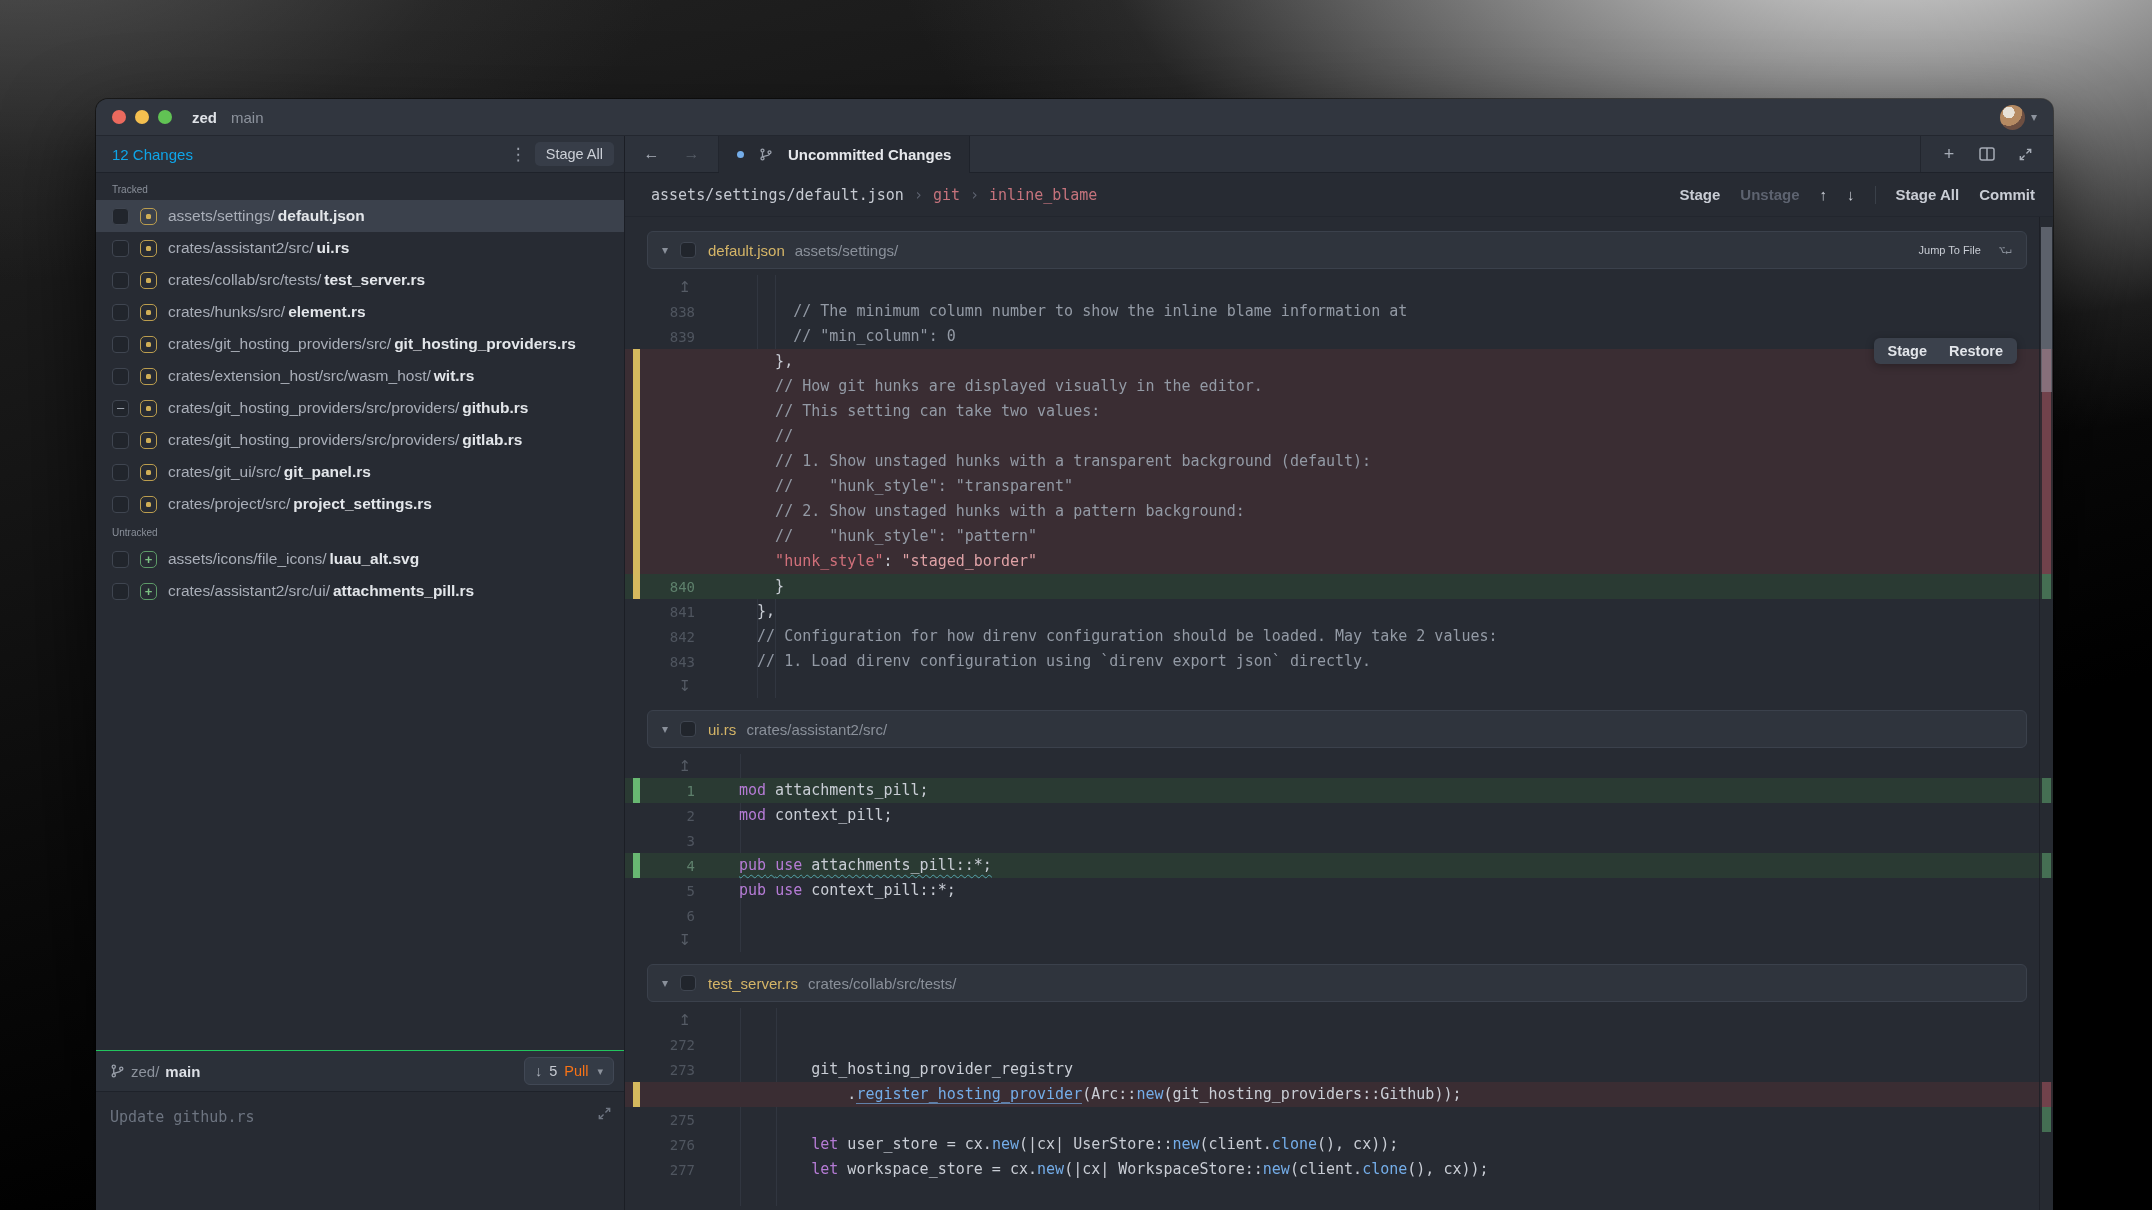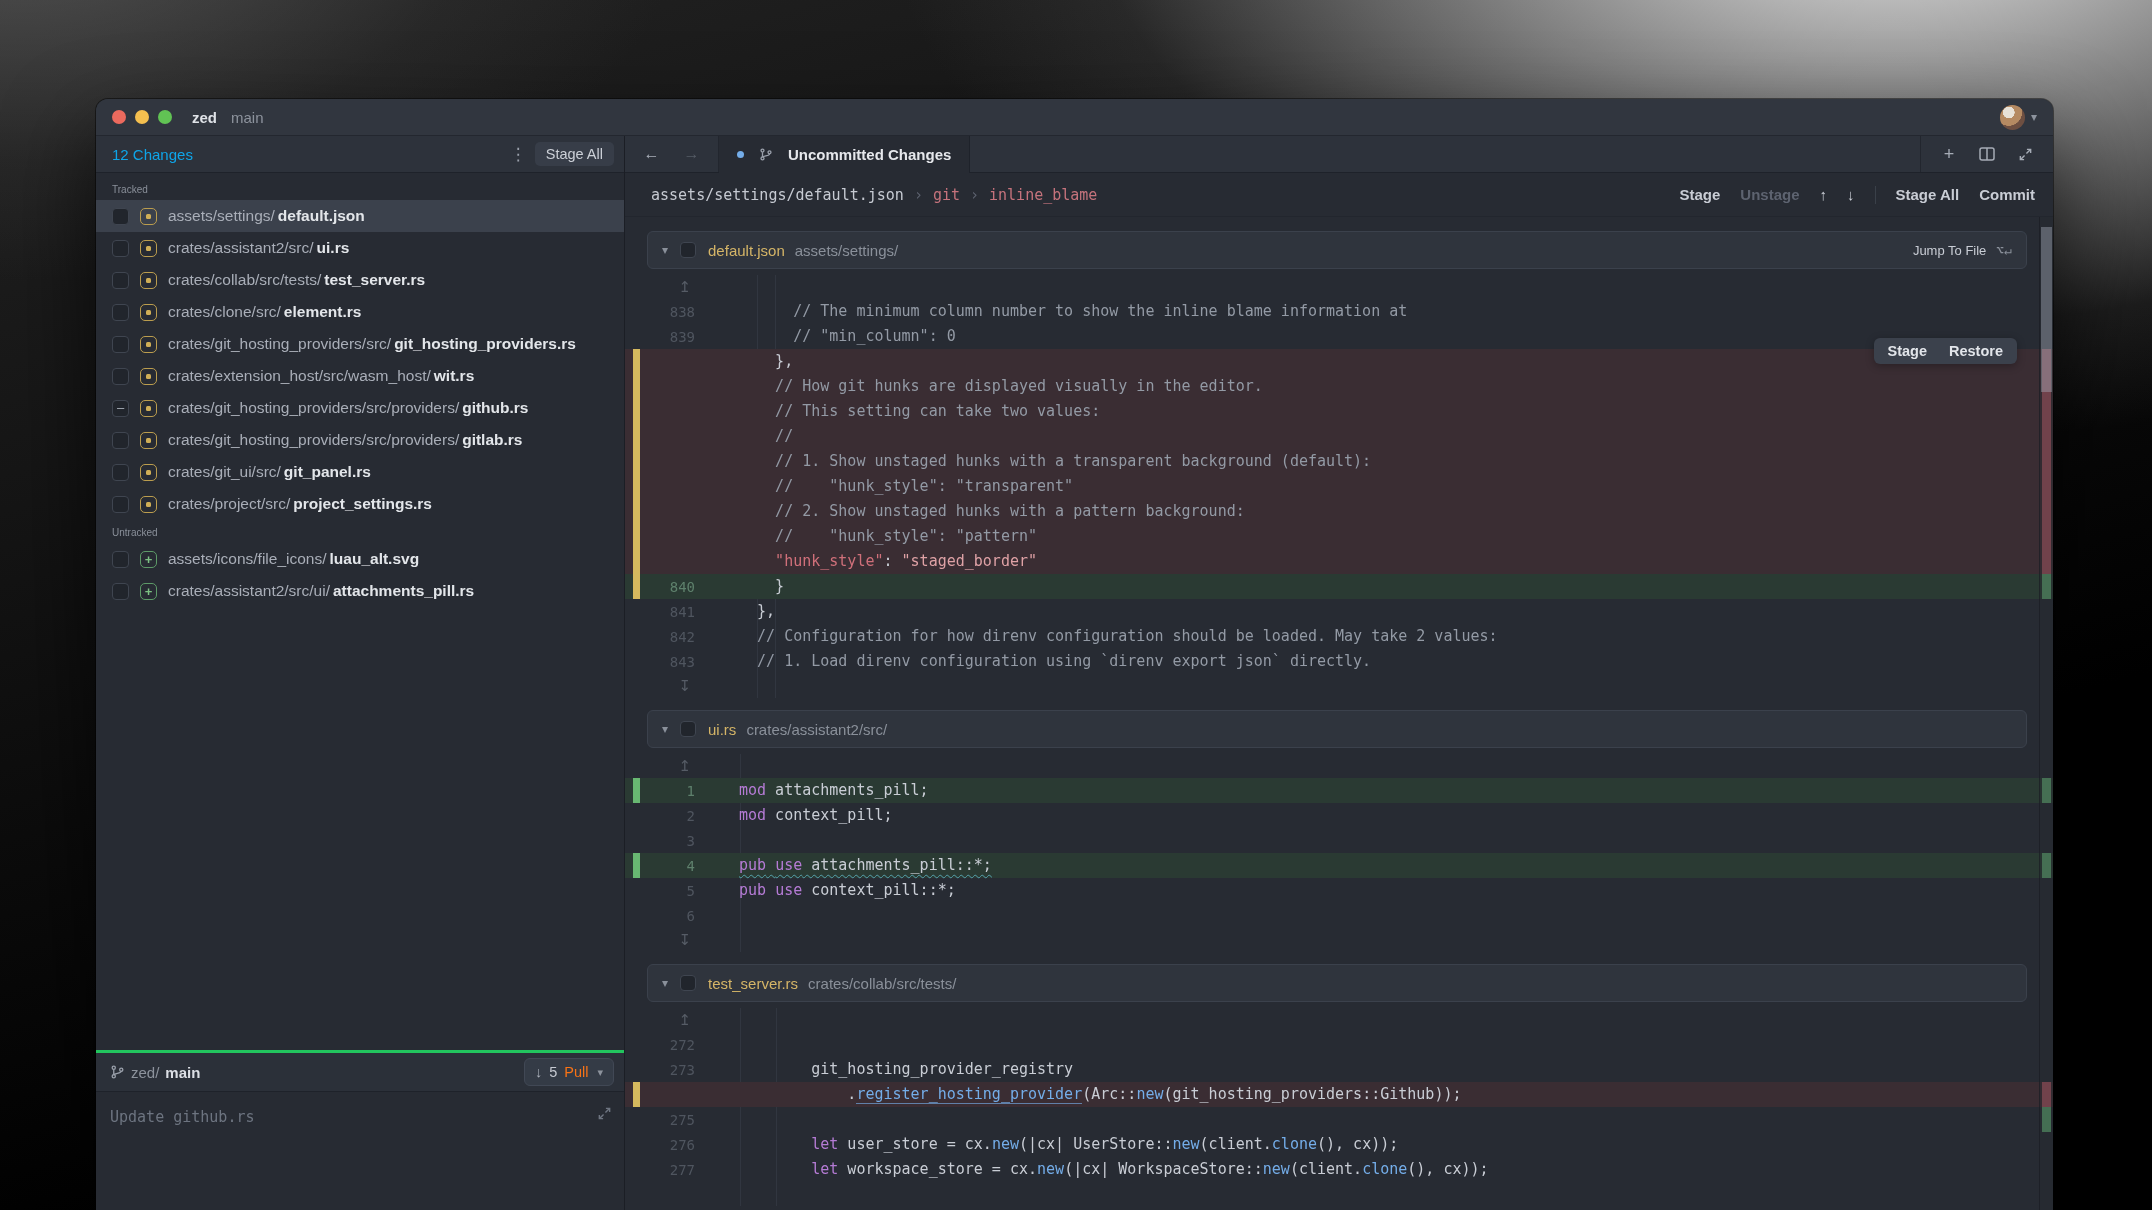--- a/index.html
+++ b/index.html
@@ -35,21 +35,21 @@
 .cb{width:17px;height:17px;flex:none;border:1px solid #3f4550;border-radius:4px;background:#21252c;display:flex;align-items:center;justify-content:center;color:#aab0ba}
 .cb.ind::after{content:"–";font-size:13px;line-height:1;margin-top:-1px}
 .fic{width:17px;height:17px;flex:none;border:1.5px solid;border-radius:5px;display:flex;align-items:center;justify-content:center}
 .fic.mod{border-color:#bb9d4e}
 .fic.mod::after{content:"";width:5px;height:5px;border-radius:1.5px;background:#cfae56}
 .fic.add{border-color:#5d9a68}
 .fic.add::after{content:"+";color:#7dc184;font-size:13px;font-weight:700;line-height:1}
 .fpath{color:#a9aeb8;font-size:15.5px}
 .fname{color:#e3e6ea;font-size:15.5px;font-weight:700;margin-left:-8px}
 
-.branchbar{height:42px;flex:none;border-top:3px solid #22c55e;border-bottom:1px solid #1e222a;background:#2b3039;display:flex;align-items:center;padding:0 10px 0 14px;gap:6px}
+.branchbar{height:42px;flex:none;border-top:1px solid #22c55e;border-bottom:1px solid #1e222a;background:#2b3039;display:flex;align-items:center;padding:0 10px 0 14px;gap:6px}
 .bicon{color:#9aa0ab;flex:none;display:flex}
 .repo{color:#8d939d}
 .bname{color:#dcdfe5;font-weight:700}
 .pull{margin-left:auto;height:28px;background:#343b46;border:1px solid #414855;border-radius:6px;display:flex;align-items:center;gap:7px;padding:0 10px;font-size:14.5px}
 .pull .arr{color:#aab0ba}.pull .cnt{color:#c6cad2}.pull .lbl{color:#f97316}.pull .dd{color:#8d939d;font-size:11px;margin-left:2px}
 .commitbox{height:148px;flex:none;position:relative;padding:16px 14px;background:#272b33}
 .cmsg{font-family:"DejaVu Sans Mono",monospace;font-size:15px;color:#6d7480}
 .cexp{position:absolute;top:14px;right:12px;color:#6d7480;display:flex}
 
 .edcol{flex:1;display:flex;flex-direction:column;min-width:0}
@@ -72,21 +72,21 @@
 .tb-actions .vsep{width:1px;height:18px;background:#3a4049}
 
 .edscroll{flex:1;position:relative;overflow:hidden;background:#272b33}
 .excerpt{margin-top:12px}
 .excerpt.first{margin-top:14px}
 .exhead{margin:0 26px 6px 22px;height:38px;background:#2f343d;border:1px solid #3b414c;border-radius:6px;display:flex;align-items:center;gap:12px;padding:0 14px}
 .exchev{color:#8a909a;font-size:12px}
 .exhead .cb{width:16px;height:16px}
 .exfile{color:#d5b567;font-size:15px}
 .exdir{color:#8a909a;font-size:15px;margin-left:-2px}
-.exjump{margin-left:auto;display:flex;align-items:center;gap:10px;color:#c9cdd5;font-size:13px}
+.exjump{margin-left:auto;display:flex;align-items:center;gap:18px;color:#c9cdd5;font-size:11px}
 .exkeys{color:#8a909a;font-family:"DejaVu Sans Mono",monospace}
 .exrows{position:relative}
 .guide{position:absolute;top:0;bottom:0;width:1px;background:#3a404a;opacity:.55}
 .row{position:relative;height:25px;display:flex;align-items:center}
 .row.exp{height:24px}
 .row.del{background:#3a2d33}
 .row.add{background:#2a3a33}
 .bar{position:absolute;left:8px;top:0;bottom:0;width:7px}
 .bar.y{background:#d5b95e}
 .bar.g{background:#68b872}
@@ -151,21 +151,21 @@
               </div>
               <div class="frow">
                 <span class="cb"></span>
                 <span class="fic mod"></span>
                 <span class="fpath">crates/collab/src/tests/</span>
                 <span class="fname">test_server.rs</span>
               </div>
               <div class="frow">
                 <span class="cb"></span>
                 <span class="fic mod"></span>
-                <span class="fpath">crates/clone/src/</span>
+                <span class="fpath">crates/hunks/src/</span>
                 <span class="fname">element.rs</span>
               </div>
               <div class="frow">
                 <span class="cb"></span>
                 <span class="fic mod"></span>
                 <span class="fpath">crates/git_hosting_providers/src/</span>
                 <span class="fname">git_hosting_providers.rs</span>
               </div>
               <div class="frow">
                 <span class="cb"></span>

